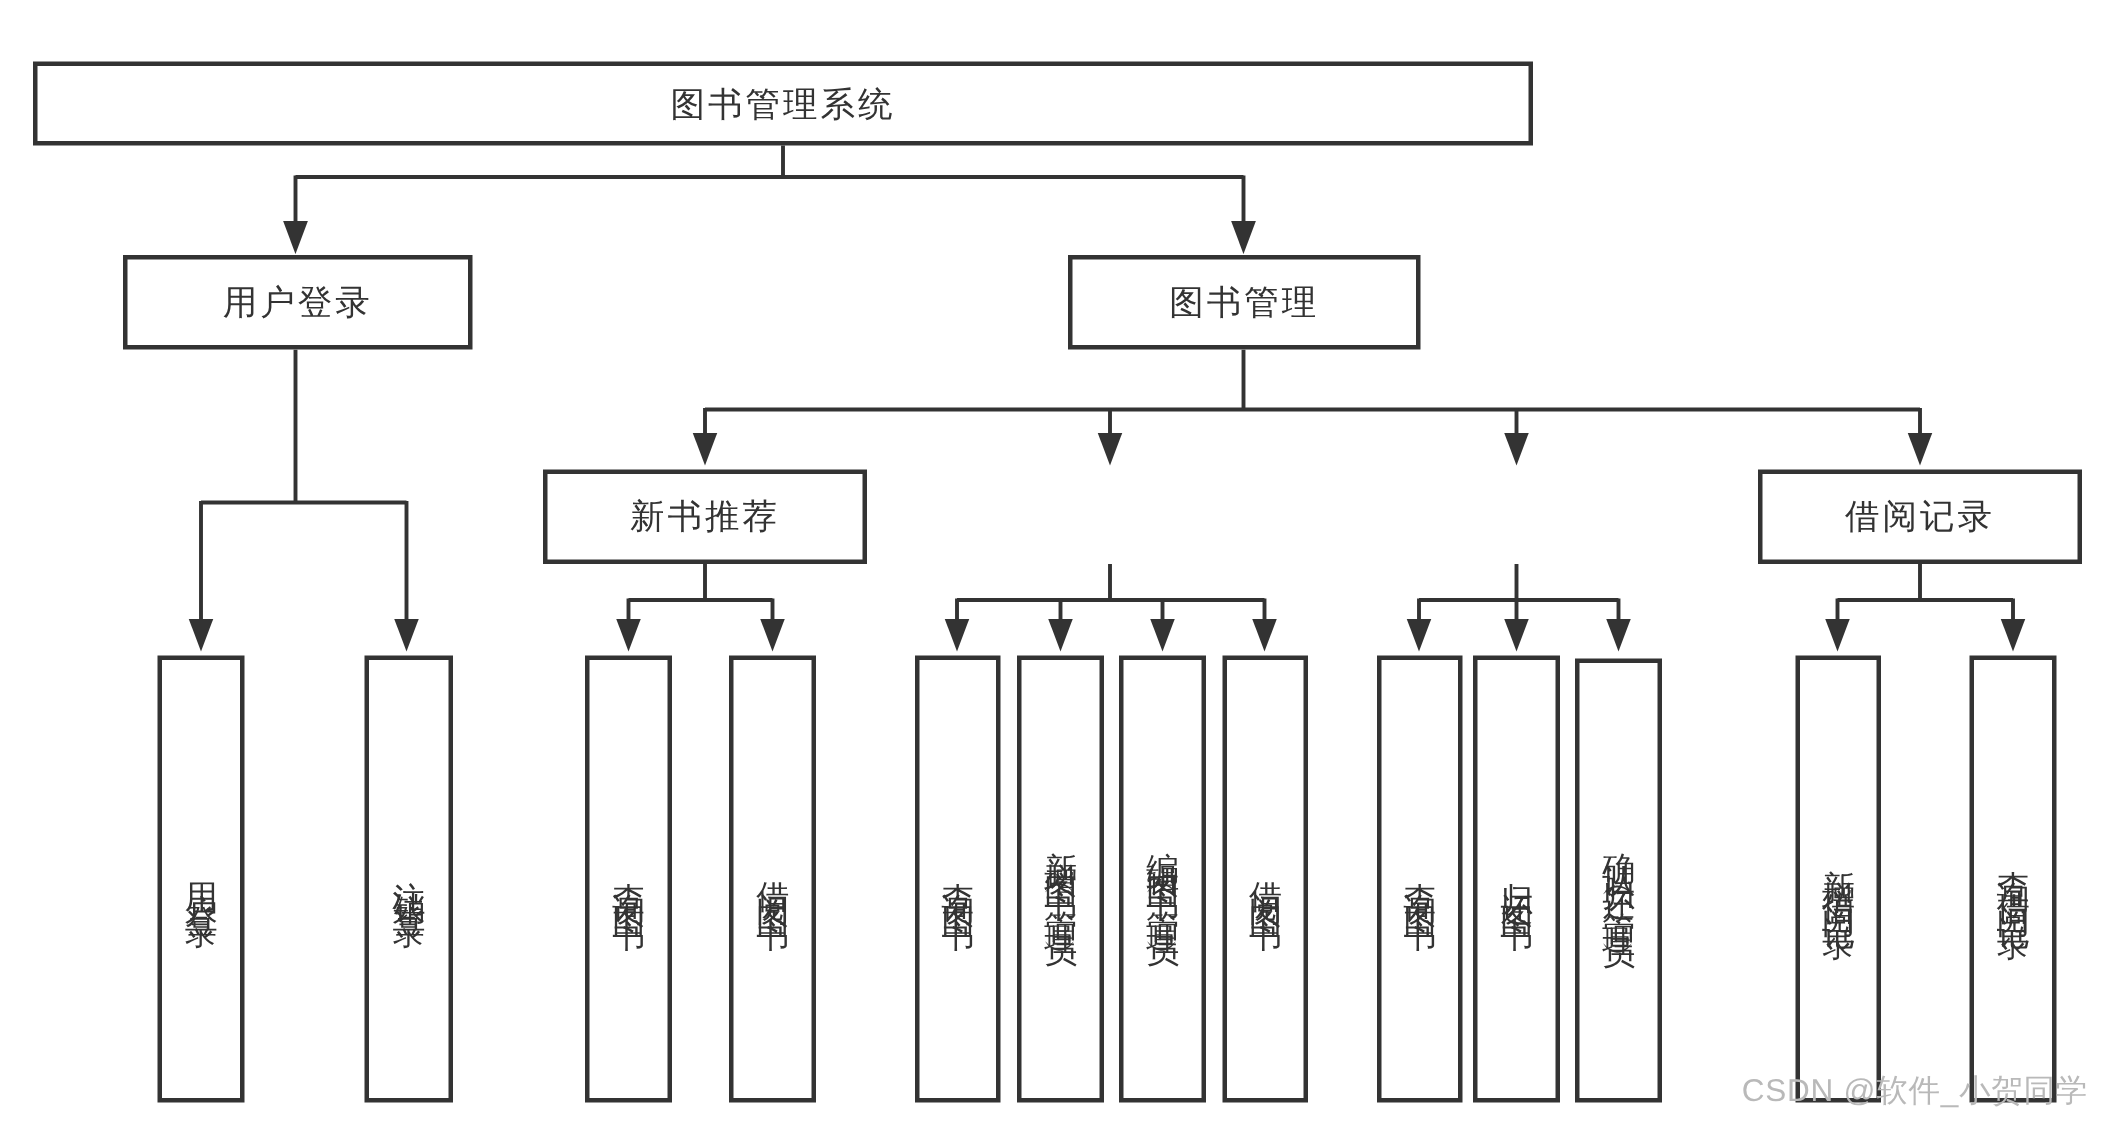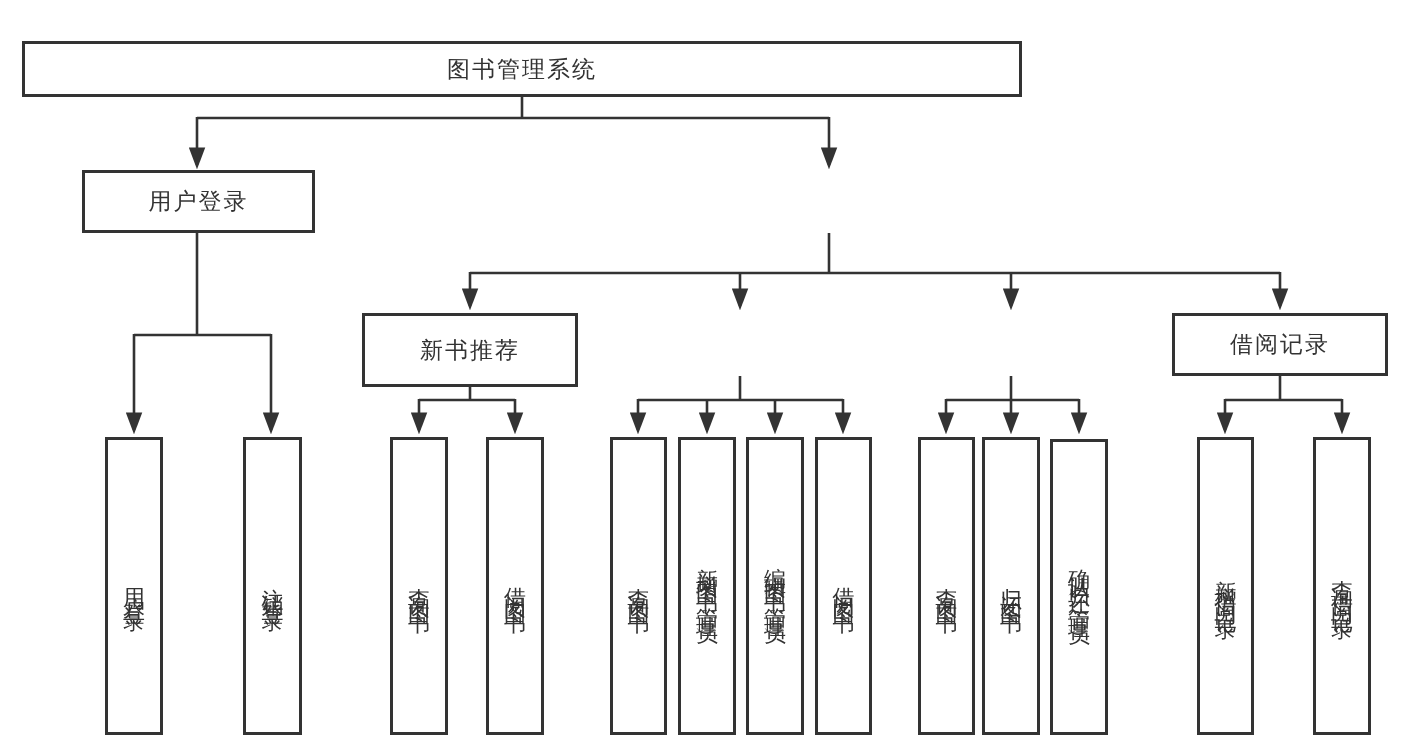--- a/index.html
+++ b/index.html
@@ -108,36 +108,38 @@
         <path d="M1225 400 L1342 400"></path>
         <path d="M1225 399 L1225 430" marker-end="url(#arrow)"></path>
         <path d="M1342 399 L1342 430" marker-end="url(#arrow)"></path>
       </g>
     </g>
   </svg>
 
   <div class="node h" style="left:22px; top:13px; width:1000px; height:56px;margin-top:28px;">图书管理系统</div>
 
   <div class="node h" style="left:82px; top:170px; width:233px; height:63px;">用户登录</div>
+  <div class="node h" style="left:712px; top:170px; width:235px; height:63px;">图书管理</div>
 
-  <div class="node h" style="left:362px; top:313px; width:216px; height:74px;">新书推荐</div>
+  <div class="node h" style="left:362px; top:313px; width:216px; height:63px;">新书推荐</div>
   <div class="node h" style="left:1172px; top:313px; width:216px; height:63px;">借阅记录</div>
 
   <div class="node v" style="left:105px; top:437px; width:58px; height:298px;">用户登录</div>
   <div class="node v" style="left:243px; top:437px; width:59px; height:298px;">注销登录</div>
 
   <div class="node v" style="left:390px; top:437px; width:58px; height:298px;">查询图书</div>
   <div class="node v" style="left:486px; top:437px; width:58px; height:298px;">借阅图书</div>
 
   <div class="node v" style="left:610px; top:437px; width:57px; height:298px;">查询图书</div>
   <div class="node v" style="left:678px; top:437px; width:58px; height:298px;">新增图书（管理员）</div>
   <div class="node v" style="left:746px; top:437px; width:58px; height:298px;">编辑图书（管理员）</div>
   <div class="node v" style="left:815px; top:437px; width:57px; height:298px;">借阅图书</div>
 
   <div class="node v" style="left:918px; top:437px; width:57px; height:298px;">查询图书</div>
   <div class="node v" style="left:982px; top:437px; width:58px; height:298px;">归还图书</div>
   <div class="node v" style="left:1050px; top:439px; width:58px; height:296px;">确认归还（管理员）</div>
 
   <div class="node v" style="left:1197px; top:437px; width:57px; height:298px;">新增借阅记录</div>
   <div class="node v" style="left:1313px; top:437px; width:58px; height:298px;">查询借阅记录</div>
 
+  <div class="watermark">CSDN @软件_小贺同学</div>
 
 </div>
 
 </body></html>

